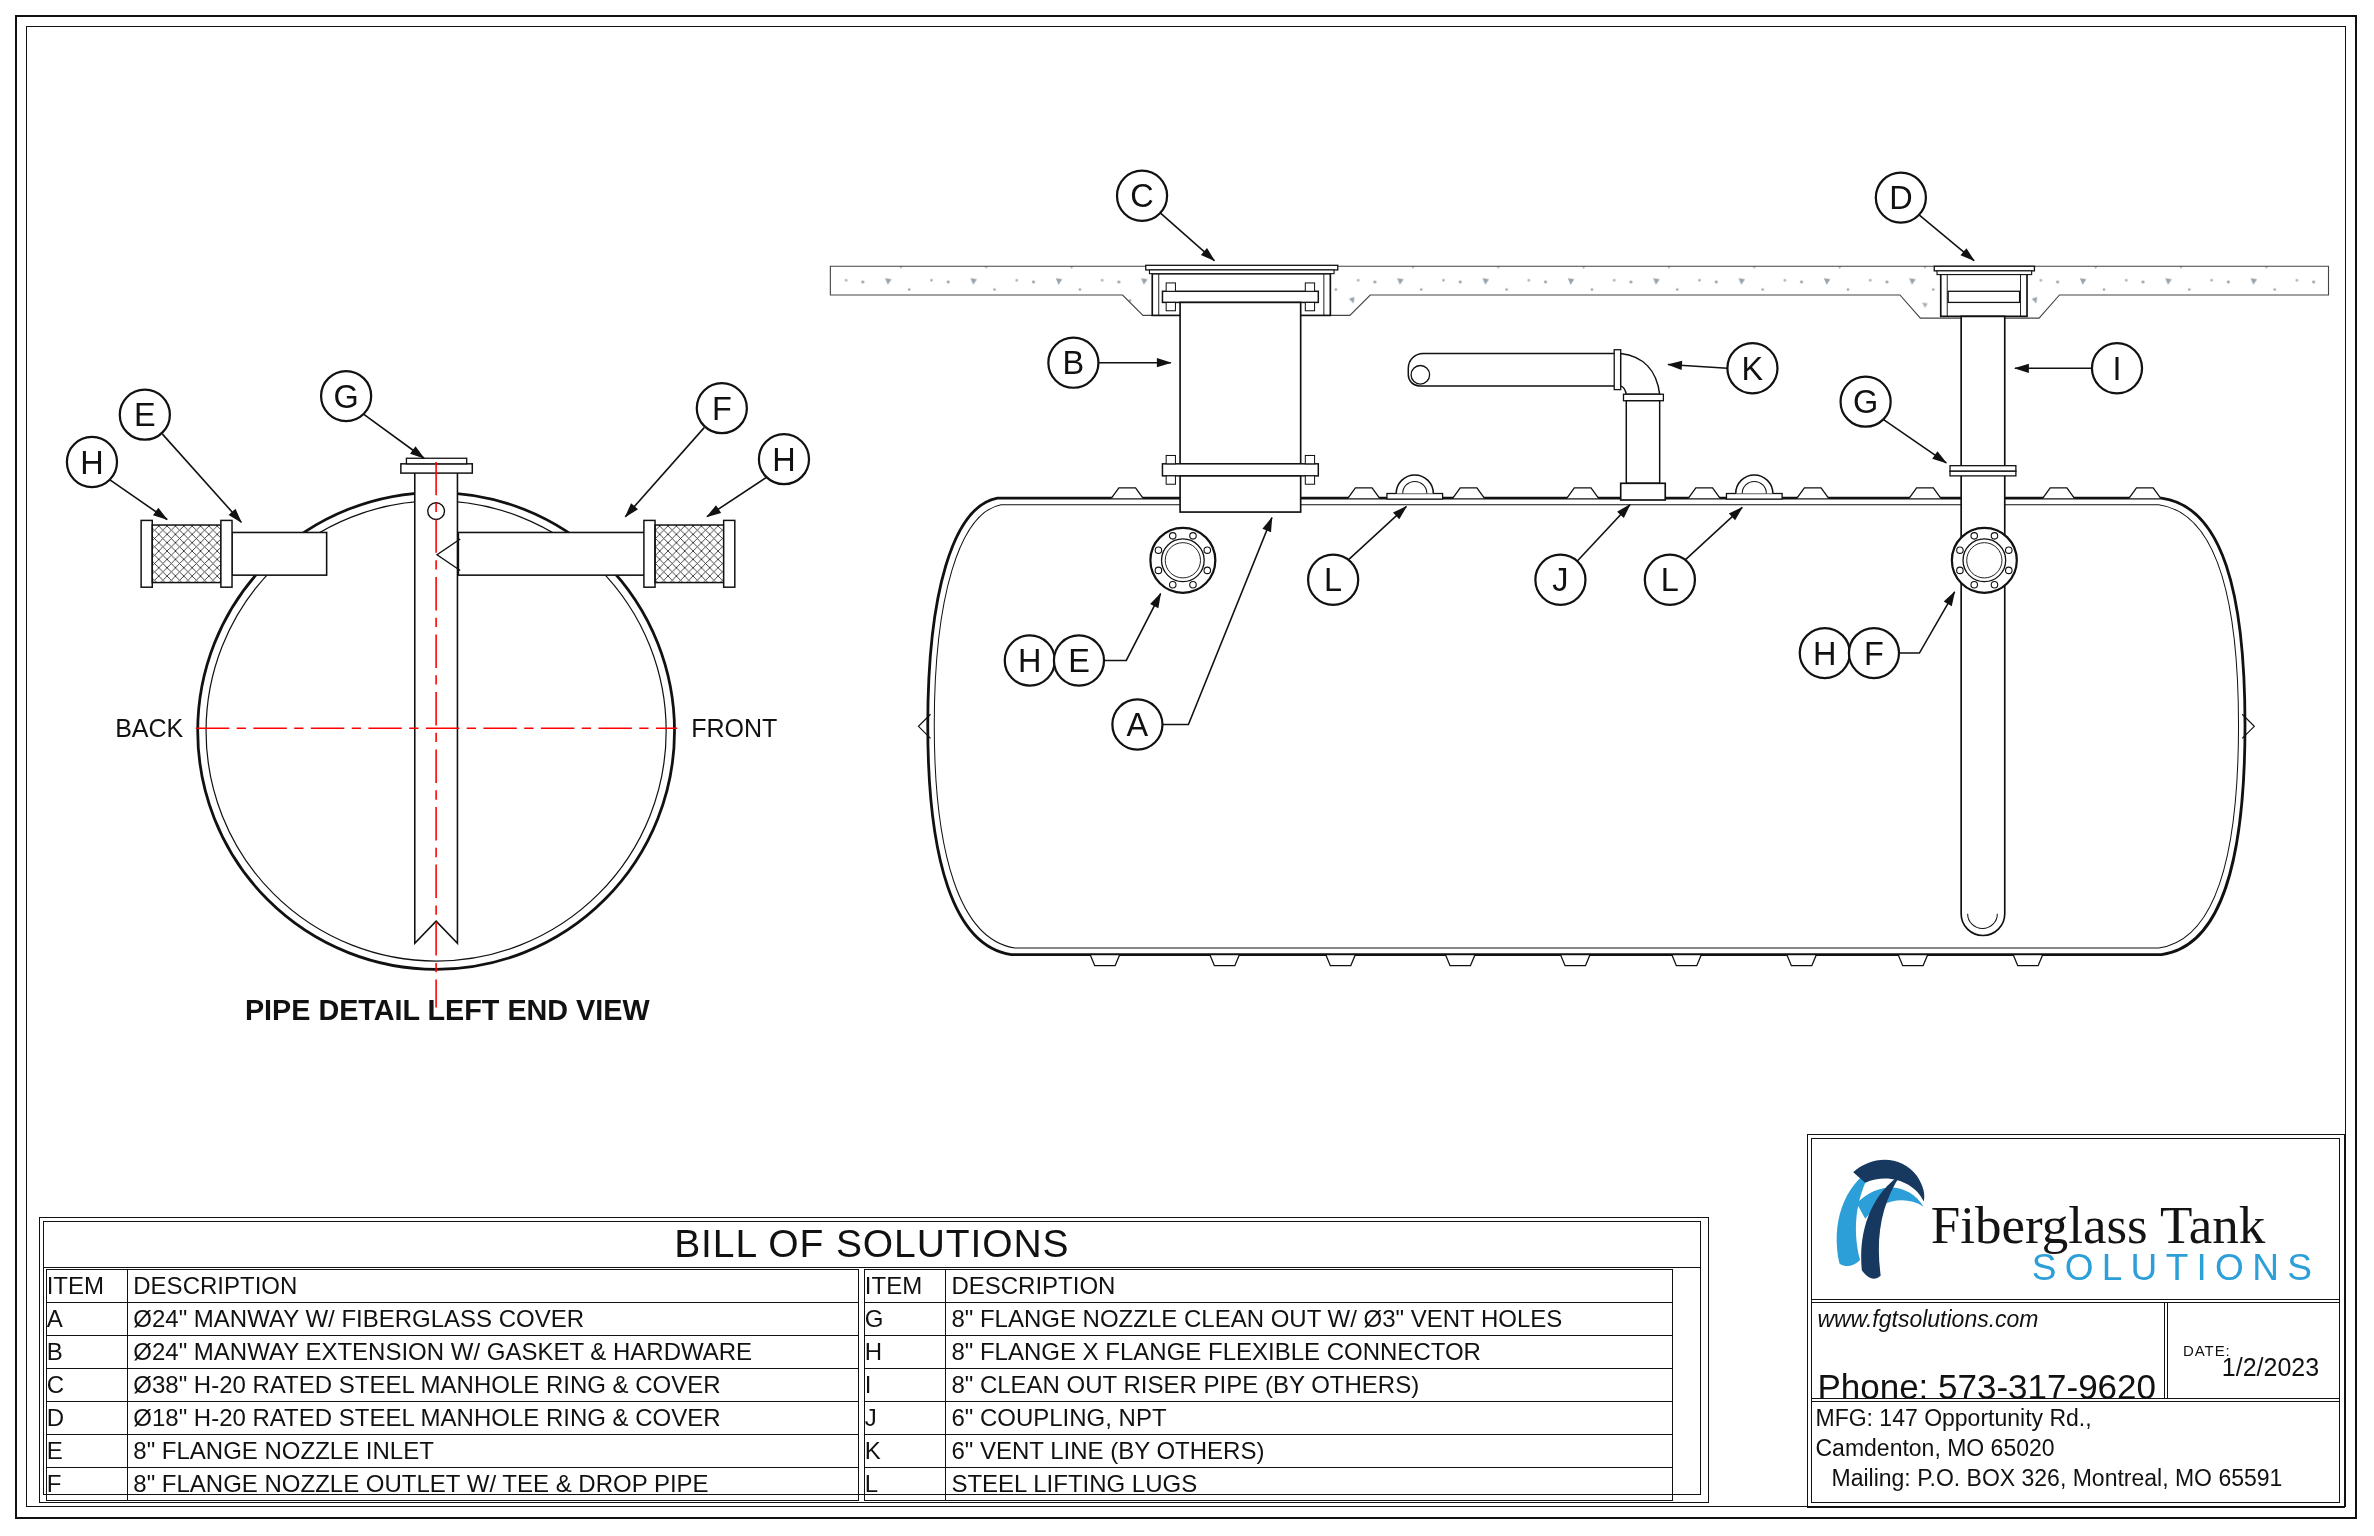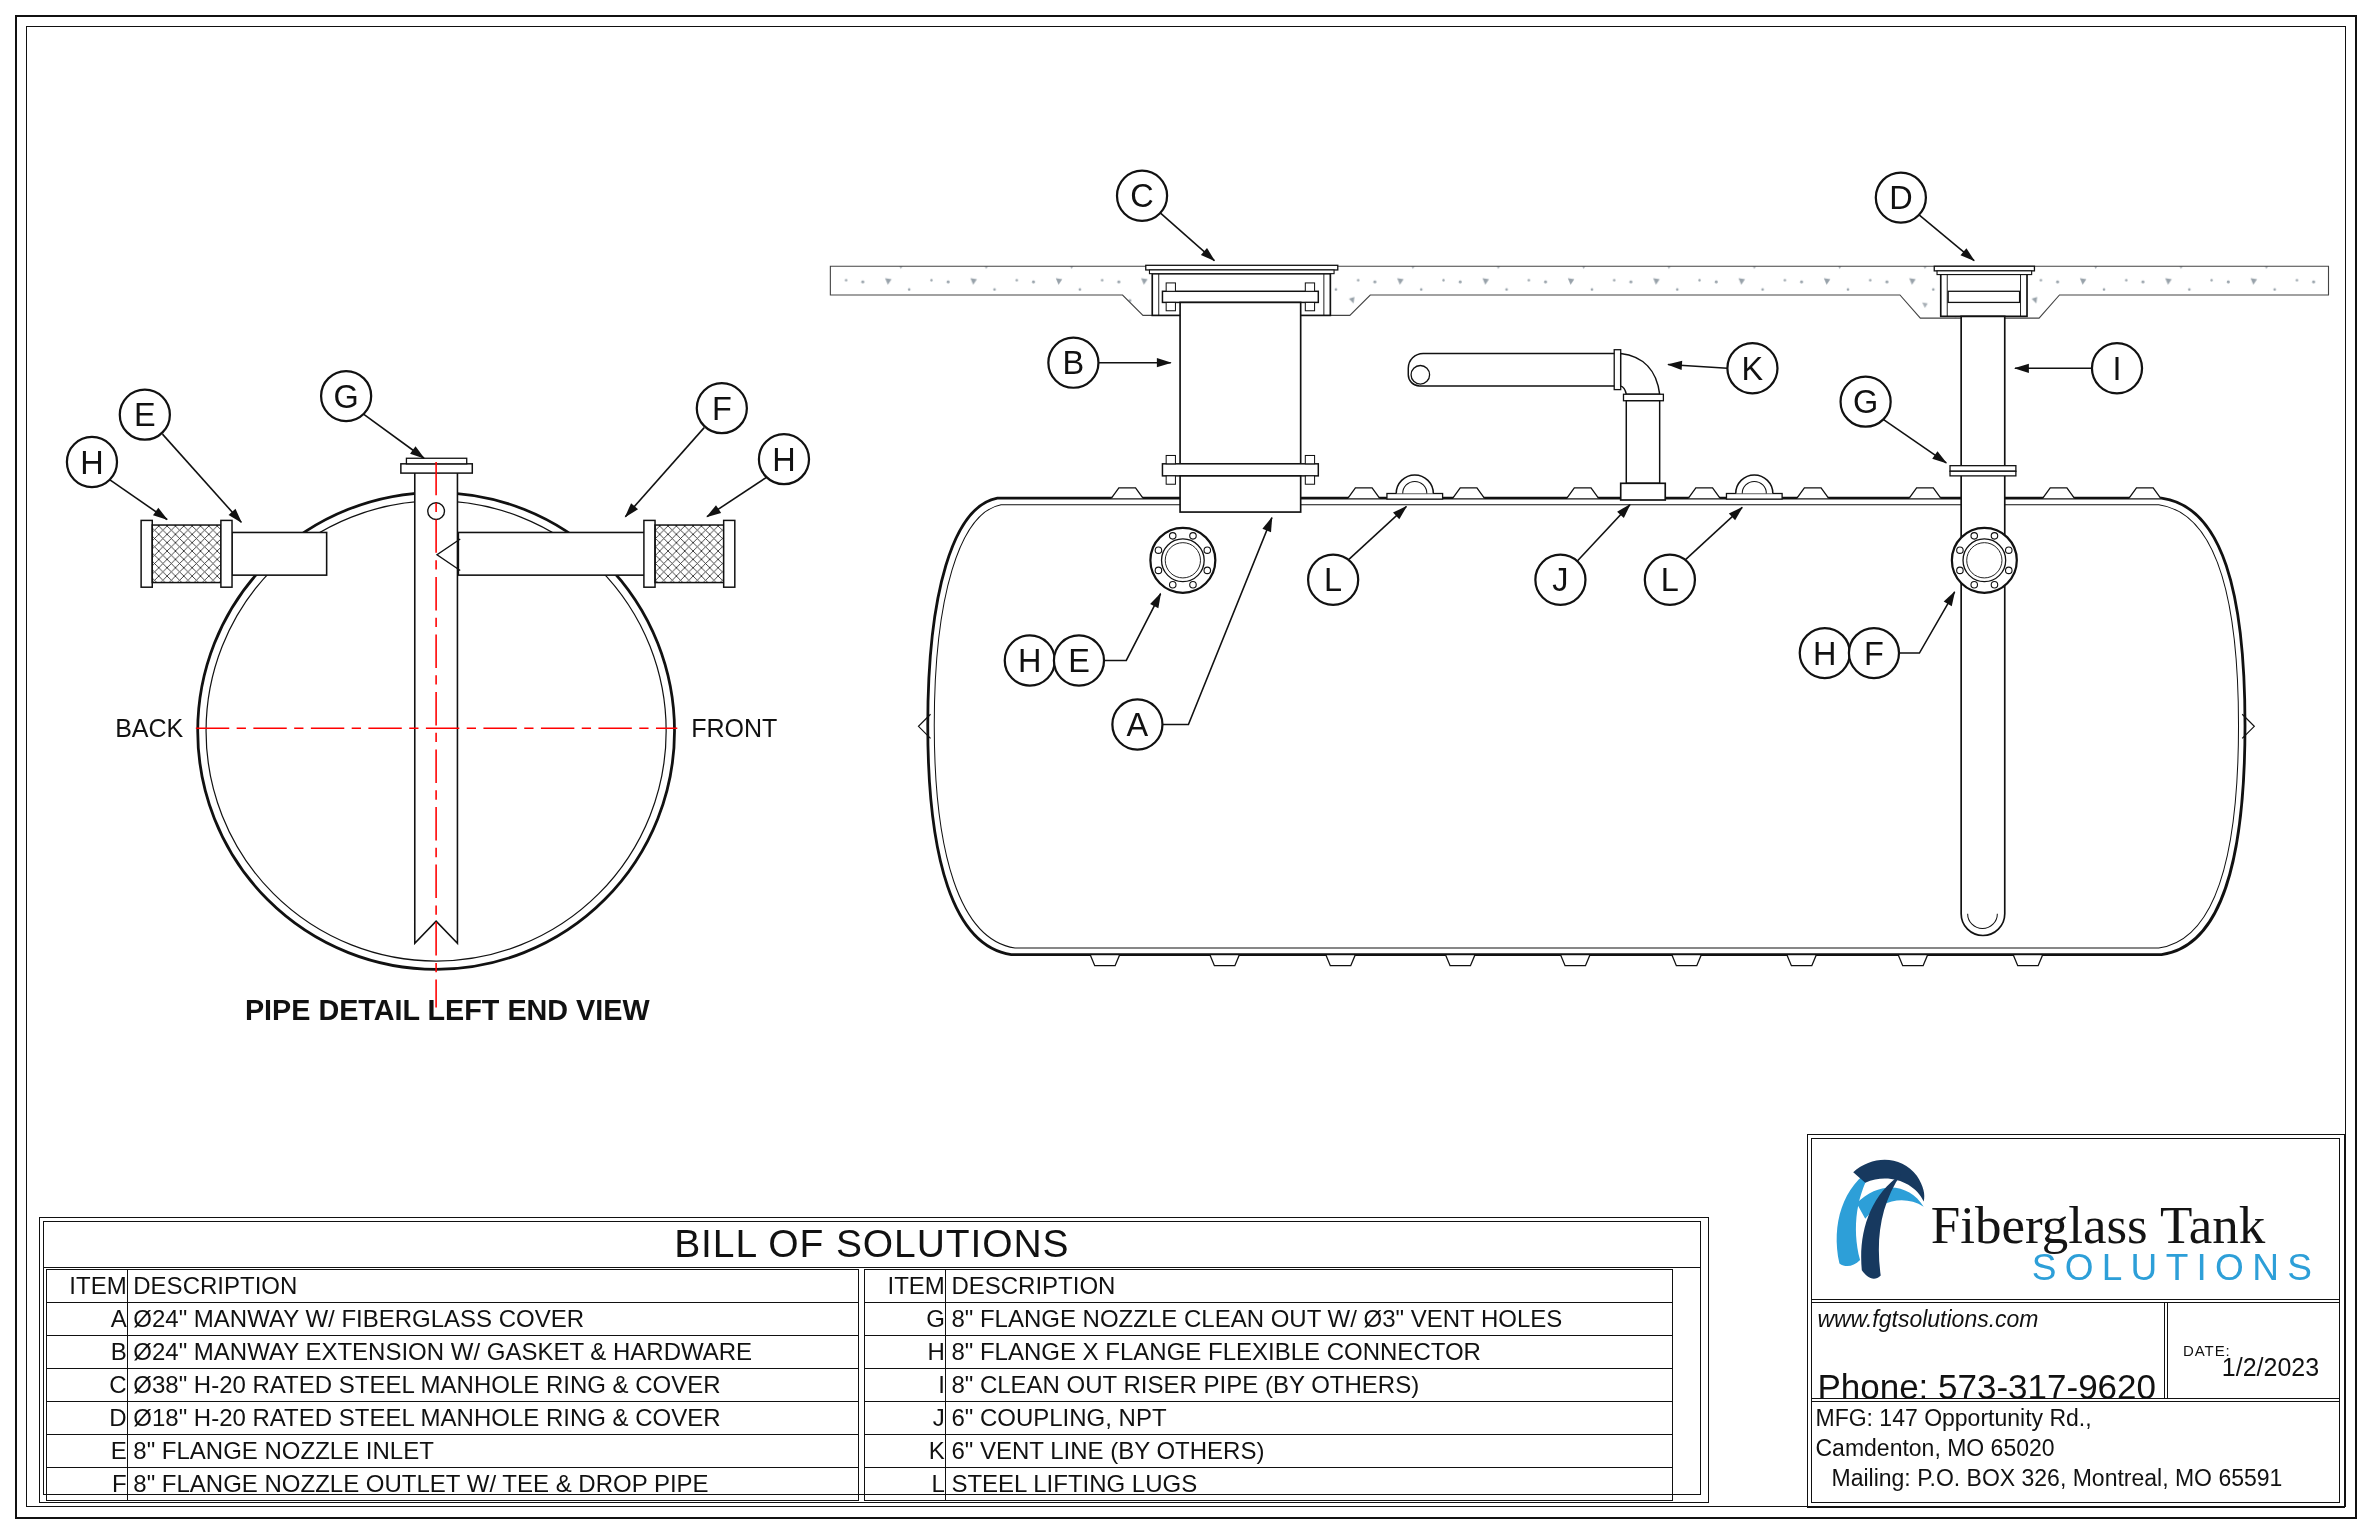--- a/index.html
+++ b/index.html
@@ -18,21 +18,21 @@
   #bom{left:39px;top:1217px;width:1668px;height:284px;border:1.9px solid #111;}
   #bom-inner{left:2.8px;top:2.8px;width:1656px;height:272px;border:1.4px solid #111;}
   #bom-title-band{left:0;top:0;width:100%;height:45px;border-bottom:1.9px solid #111;
                   display:flex;align-items:center;justify-content:center;
                   font-size:39px;letter-spacing:0.9px;}
   table.bom-table{position:absolute;border-collapse:collapse;table-layout:fixed;
                   font-size:24px;}
   table.bom-table td,table.bom-table th{border:1.6px solid #111;height:32px;
                   font-weight:normal;text-align:left;padding:0 0 0 5.6px;white-space:nowrap;
                   overflow:hidden;}
-  table.bom-table .c-item{width:80px;text-align:right;padding:0;margin-top:24px;}
+  table.bom-table .c-item{width:80px;text-align:left;padding:0;margin-top:24px;}
   #bom-left{left:1.9px;top:47px;width:813px;}
   #bom-right{left:820px;top:47px;width:809px;}
   
   #tblock{left:1807px;top:1134px;width:536px;height:372px;border:1.9px solid #111;}
   #tblock-inner{left:2.8px;top:2.8px;width:527px;height:363px;border:0.9px solid #111;}
   #logo-row{left:0;top:0;width:100%;height:160px;}
   .hr2{left:0;width:100%;height:1.9px;border-top:1.4px solid #111;border-bottom:1.4px solid #111;}
   #brand-name{left:119px;top:41px;font-family:"Liberation Serif",serif;font-size:53px;color:#141414;white-space:nowrap;margin-top:15px;}
   #brand-sub{right:18.6px;top:108px;font-size:37px;letter-spacing:8.3px;color:var(--brand-blue,#2d9fd8);white-space:nowrap;}
   #contact-row{left:0;top:164px;width:100%;height:95px;}

